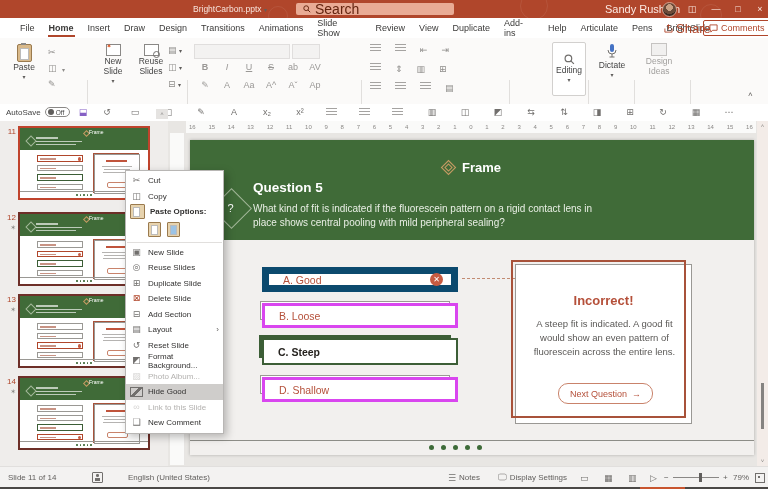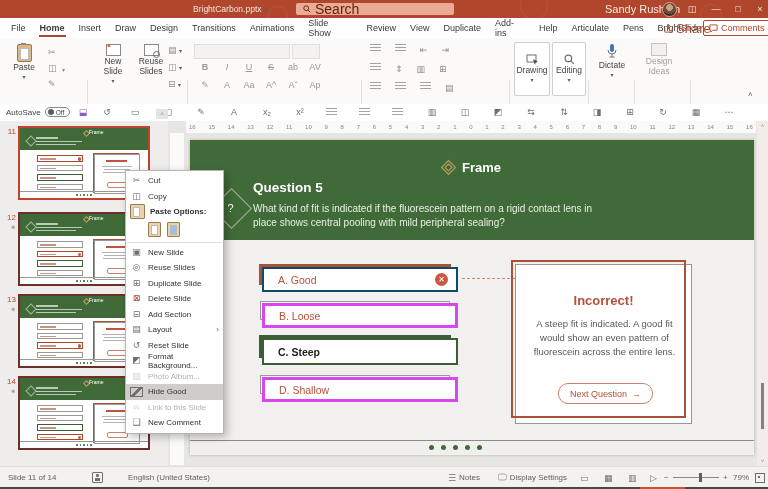--- a/index.html
+++ b/index.html
@@ -11,21 +11,21 @@
   .tb-swirl{border:1px solid rgba(255,255,255,.08);border-radius:50%;}
   #filename{left:193px;top:0;height:18px;line-height:18px;font-size:8.5px;color:#f8e4dc;}
   #searchbox{left:296px;top:3px;width:158px;height:12px;background:#e9ab95;border-radius:2px;
              display:flex;align-items:center;gap:4px;padding:0 0 0 7px;box-sizing:border-box;}
   #searchbox span{font-size:14px;color:#63240f;}
   #username{left:605px;top:0;height:35px;line-height:18px;font-size:11px;color:#fce9e2;}
   #avatar{left:662px;top:2px;width:13px;height:13px;border-radius:50%;
           background:radial-gradient(circle at 50% 35%,#caa184 0 30%,#6b4a38 31% 60%,#3c2d24 61%);border:1px solid #d8a28e;}
   .winbtn{top:0;height:18px;line-height:18px;font-size:9px;color:#f8e4dc;text-align:center;width:16px;}
   
-  #menubar{left:4px;top:18px;width:704px;height:20px;background:#fff;display:flex;align-items:stretch;}
+  #menubar{left:13px;top:18px;width:704px;height:20px;background:#fff;display:flex;align-items:stretch;}
   .tab{font-size:9px;color:#3b3a39;padding:0 7px;display:flex;align-items:center;position:relative;}
   .tab.active{font-weight:bold;}
   .tab.active::after{content:"";position:absolute;left:6px;right:6px;bottom:1px;height:2px;background:#b0462b;}
   #sharebtn{left:664px;top:21px;height:15px;display:flex;align-items:center;gap:3px;font-size:13px;color:#b0462b;}
   #commentsbtn{left:703px;top:20px;height:14px;border:1px solid #b0462b;border-radius:2px;display:flex;
                align-items:center;gap:3px;font-size:9px;color:#b0462b;padding:0 5px;}
   
   #ribbon{left:0;top:38px;width:768px;height:66px;background:#fbfaf9;border-bottom:1px solid #e1dfdd;}
   .rsep{top:42px;width:1px;height:54px;background:#e1dfdd;}
   .glabel{top:94px;font-size:7.5px;color:#8a8886;text-align:center;}
@@ -67,21 +67,21 @@
   #framelogo{left:0;top:20px;width:564px;display:flex;justify-content:center;align-items:center;gap:8px;}
   .diamond{width:9px;height:9px;border:1.5px solid #c79b64;transform:rotate(45deg);box-shadow:inset 0 0 0 1.5px #406b38,inset 0 0 0 2.5px #c79b64;}
   #frametext{font-size:13px;color:#fff;font-weight:600;}
   #qdiamond{left:27px;top:54px;width:27px;height:27px;border:1px solid #a3b89a;transform:rotate(45deg);}
   #qmark{left:27px;top:54px;width:27px;height:27px;display:flex;align-items:center;justify-content:center;color:#fff;font-size:11px;}
   #qtitle{left:63px;top:40px;font-size:13.5px;font-weight:600;color:#fff;}
   #qtext{left:63px;top:62px;width:340px;font-size:10px;line-height:13.5px;color:#e9efe5;}
   .answer{left:72px;width:196px;height:25px;background:#fff;border:3px solid #d946ef;box-sizing:border-box;
           display:flex;align-items:center;padding:0 8px 0 14px;font-size:10.5px;color:#b5503a;position:absolute;}
   .answer .shadowbox{content:"";position:absolute;left:-5px;top:-5px;width:100%;height:100%;z-index:-1;box-sizing:border-box;}
-  .answer.wrong{border:2px solid #0c4a6e;}
+  .answer.wrong{border:7px solid #0c4a6e;}
   .answer.wrong .shadowbox{background:#a8523a;}
   .answer.normal .shadowbox{background:#fff;border:1px solid #9a9a94;}
   .answer.correct{border:2.5px solid #3c5e36;color:#26231f;font-weight:600;}
   .answer.correct .shadowbox{background:#3c5e36;}
   #xbadge{margin-left:auto;width:13px;height:13px;border-radius:50%;background:#c75b41;color:#fff;font-size:8px;
           display:flex;align-items:center;justify-content:center;}
   #dotline{left:272px;top:138px;width:53px;border-top:1px dashed #c28b72;}
   #feedback{left:325px;top:124px;width:177px;height:160px;background:#fff;border:1px solid #9a9894;box-sizing:border-box;z-index:1;}
   #feedback::before{content:"";position:absolute;left:-5px;top:-5px;width:100%;height:100%;border:2px solid #a8523a;box-sizing:border-box;z-index:-1;}
   #fbtitle{left:0;top:28px;width:100%;text-align:center;font-size:13px;font-weight:700;color:#b5503a;}
@@ -275,28 +275,20 @@
           <div class="bars"></div>
           <div class="bars"></div>
           <div class="bars"></div>
           <div class="smallicon">▤</div>
         </div>
       </div>
     <div class="glabel abs" style="left:362px;width:130px;">Paragraph</div>
     <div class="launcher abs" style="left:496px;"></div>
     <div class="rsep abs" style="left:509px;"></div>
 
-    <div class="bigbtn outbtn abs" style="left:514px;top:4px;width:34px;height:52px;justify-content:center;">
-      <svg width="13" height="11" viewBox="0 0 13 11">
-          <rect x="1" y="1" width="9" height="7" fill="none" stroke="#716f6d"></rect>
-          <path d="M7 5l5 3-2.4.6L9 11z" fill="#444"></path>
-        </svg>
-      <span>Drawing</span>
-        <span class="caret">▾</span>
-    </div>
     <div class="bigbtn outbtn abs" style="left:552px;top:4px;width:32px;height:52px;justify-content:center;">
       <svg width="11" height="11" viewBox="0 0 10 10">
           <circle cx="4" cy="4" r="3" fill="none" stroke="#716f6d" stroke-width="1.1"></circle>
           <line x1="6.2" y1="6.2" x2="9" y2="9" stroke="#716f6d" stroke-width="1.1"></line>
         </svg>
       <span>Editing</span>
         <span class="caret">▾</span>
     </div>
     <div class="rsep abs" style="left:588px;"></div>
 

